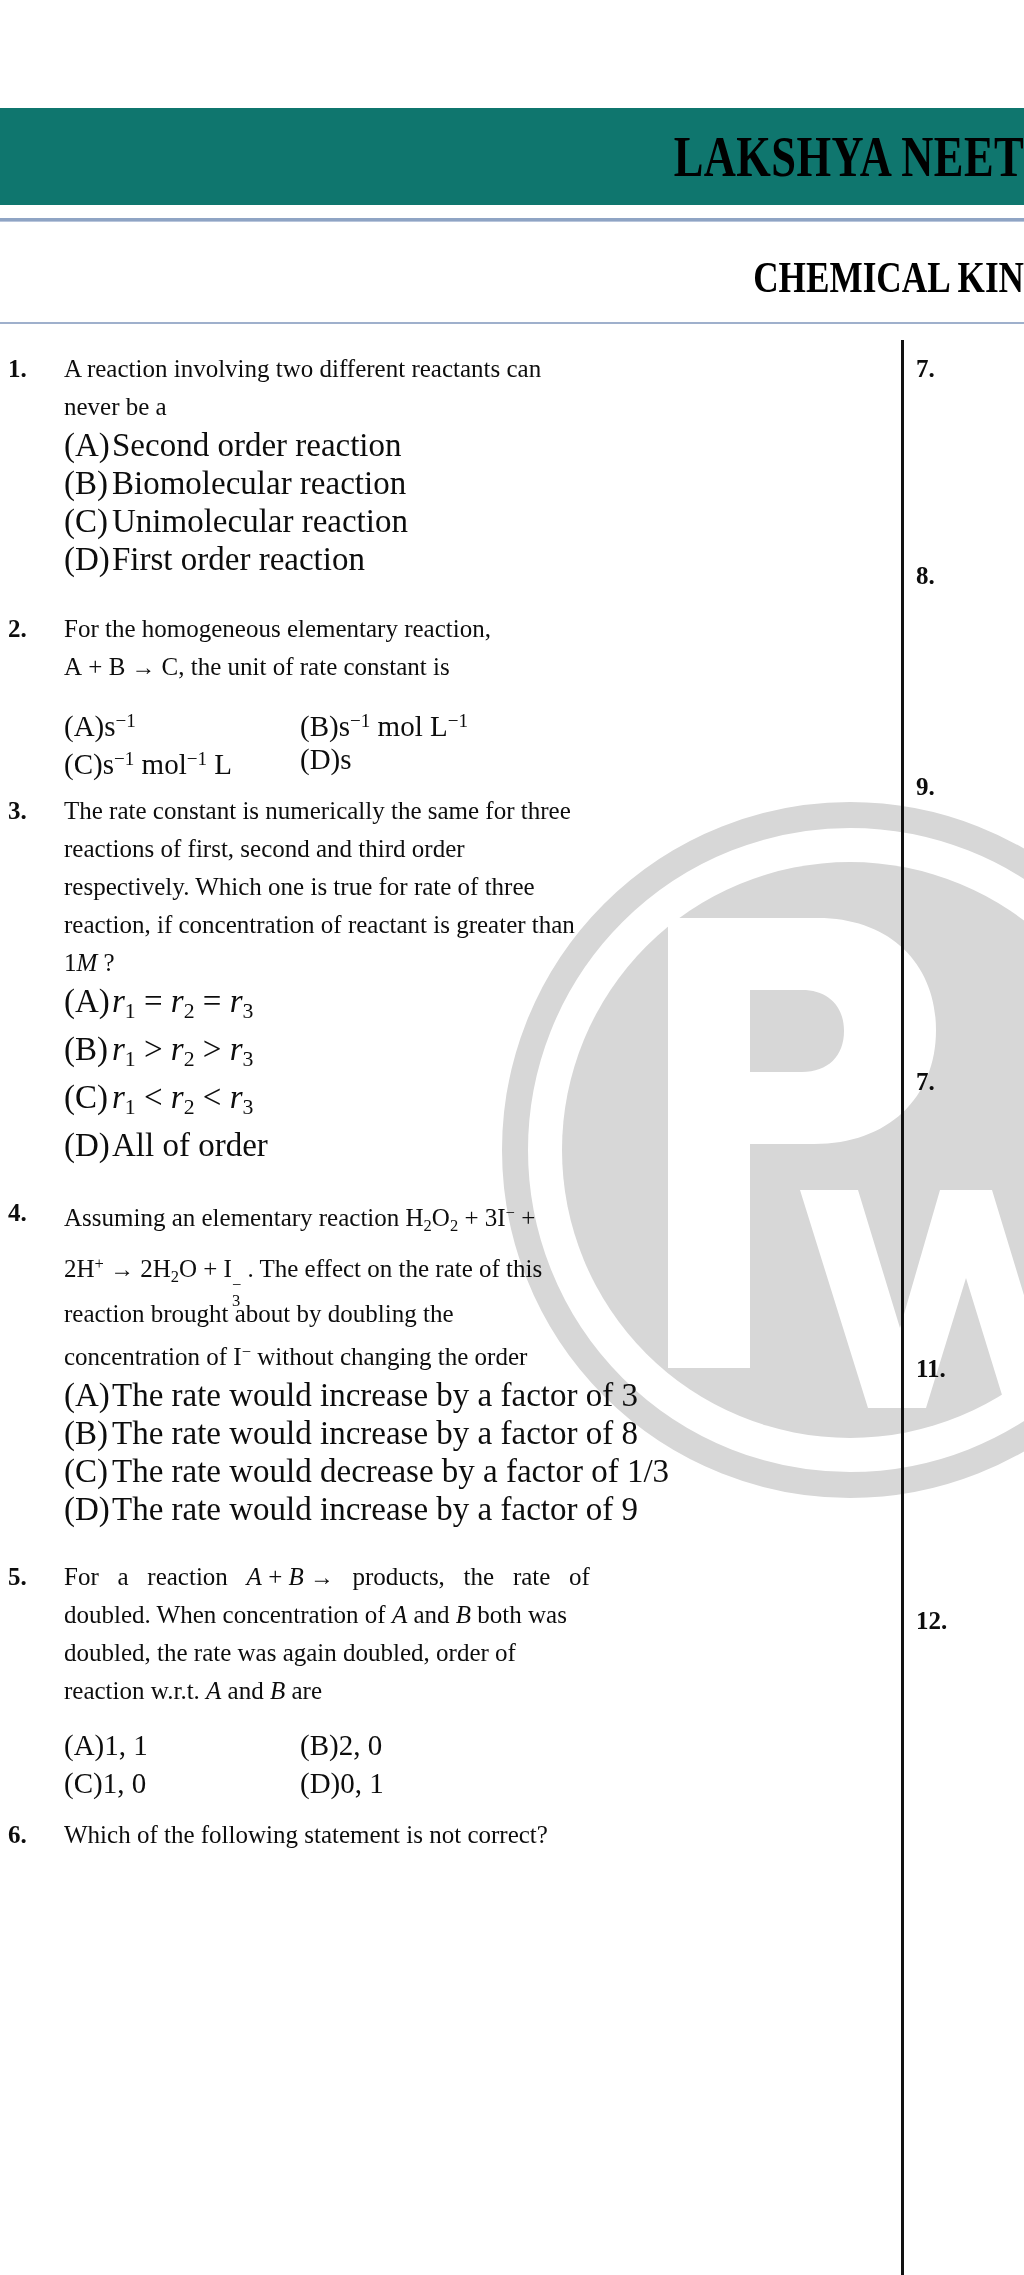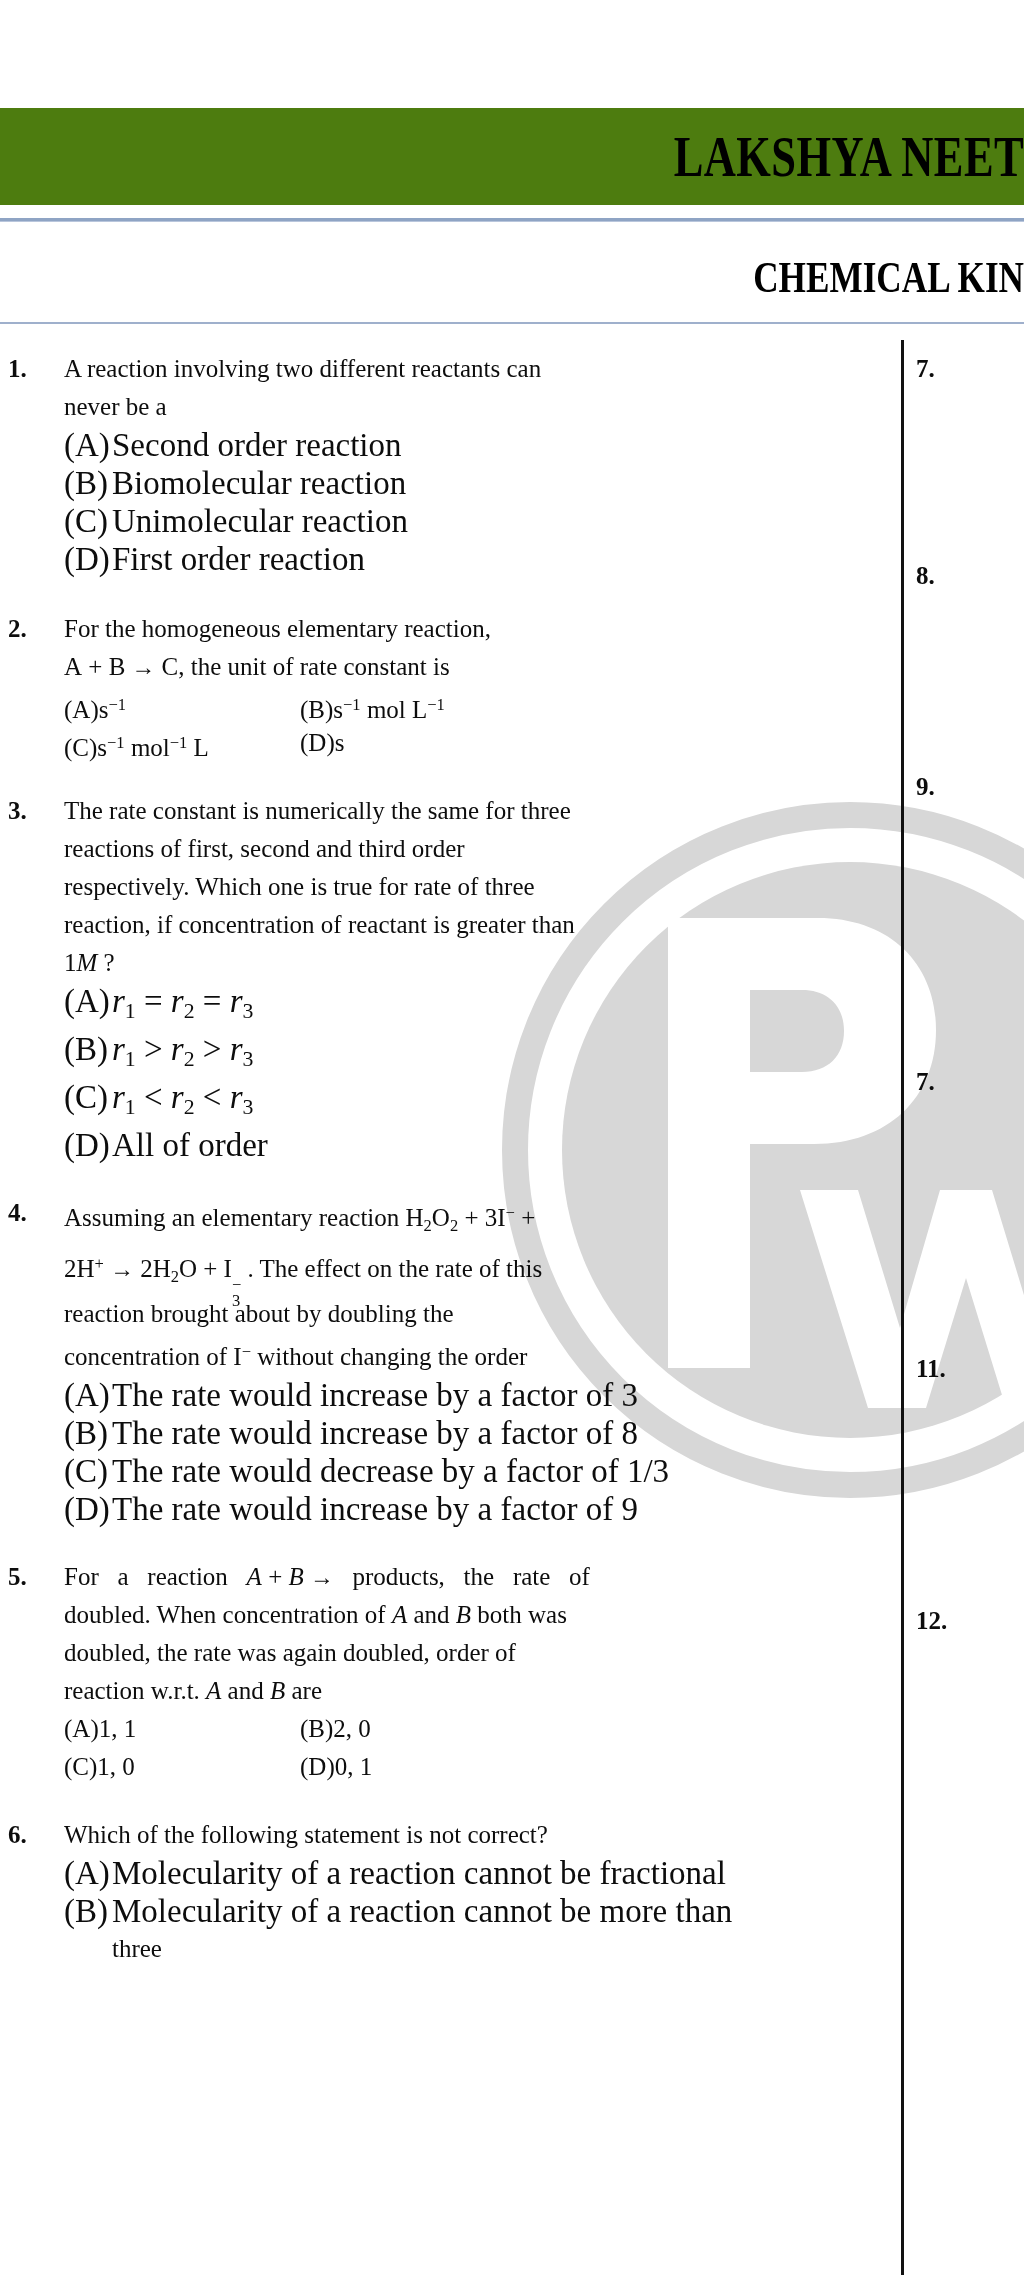--- a/index.html
+++ b/index.html
@@ -27,21 +27,21 @@
     pointer-events: none;
   }
 
   
   #header-band {
     position: absolute;
     left: 0;
     top: 108px;
     width: 1024px;
     height: 97px;
-    background: #4d7c0f;
+    background: #0f766e;
     z-index: 2;
   }
   #header-title {
     position: absolute;
     left: 0;
     top: 0;
     width: 1024px;
     height: 97px;
     line-height: 97px;
     text-align: right;
@@ -175,23 +175,23 @@
     display: block;
     position: relative;
   }
   .opts-2col .opt-row {
     display: block;
     position: relative;
     height: 38px;
   }
   .opts-2col .cA, .opts-2col .cB {
     position: absolute;
-    top: 0;
+    top: 16px;
     white-space: nowrap;
-    font-size: 25px;
+    font-size: 29px;
     line-height: 38px;
   }
   .opts-2col .cA { left: 0; }
   .opts-2col .cB { left: 236px; text-align: center; }
 
   .rnum {
     font-weight: bold;
     font-size: 25px;
     line-height: 38px;
     position: absolute;
@@ -331,25 +331,20 @@
           <span class="cB"><span class="lbl">(D)</span><span>0, 1</span></span>
         </div>
       </div>
     </div>
   </div>
 
   <div class="q" style="margin-top:30px;">
     <div class="qnum">6.</div>
     <div class="qbody">
       <div class="stem stem-last">Which of the following statement is not correct?</div>
-      <div class="opts">
-        <div class="opt"><span class="lbl">(A)</span><span>Molecularity of a reaction cannot be fractional</span></div>
-        <div class="opt"><span class="lbl">(B)</span><span>Molecularity of a reaction cannot be more than</span></div>
-        <div class="opt-cont"><span>three</span></div>
-      </div>
     </div>
   </div>
 
 </div>
 
 <div id="col-right">
   <div class="rnum" style="top:0px;">7.</div>
   <div class="rnum" style="top:207px;">8.</div>
   <div class="rnum" style="top:418px;">9.</div>
   <div class="rnum" style="top:1e0px;"></div>

